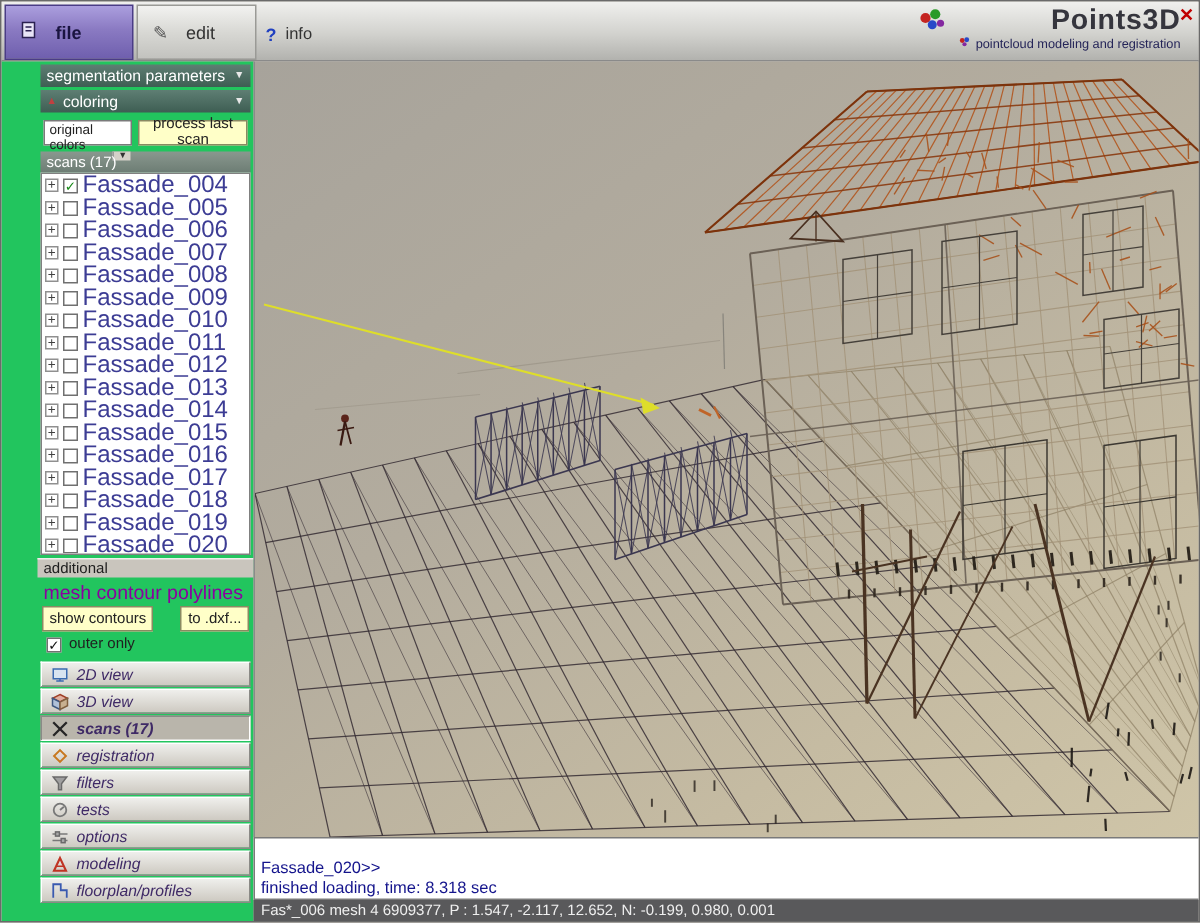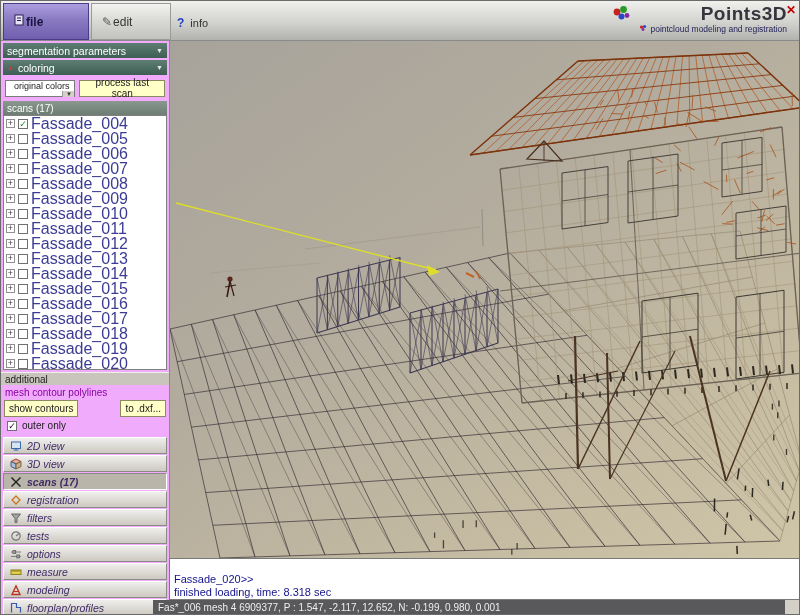--- a/index.html
+++ b/index.html
@@ -4,39 +4,39 @@
 <style>
   * { box-sizing: border-box; }
   html,body { margin:0; padding:0; }
   body { font-family:"Liberation Sans", sans-serif; background:#808080; }
   .app { position:relative; width:800px; height:615px; background:#d4d0c8; overflow:hidden; border:1px solid #6a6a6a; }
 
   
   .topbar { position:absolute; left:0; top:0; width:800px; height:40px;
             background:linear-gradient(180deg,#f0f0ee 0%,#d2d2ce 55%,#b2b2ae 100%);
             border-bottom:1px solid #8a8a8a; }
-  .tab { position:absolute; top:2px; height:37px; display:flex; align-items:center; gap:1px;
+  .tab { position:absolute; top:2px; height:37px; display:flex; align-items:center; gap:12px;
          padding:0 10px; font-size:12px; }
   .tab-file { left:2px; width:86px; background:linear-gradient(180deg,#ab9ede 0%,#8a7ac2 45%,#6f5fae 100%);
               border:1px solid #4a3c86; color:#1a1440; font-weight:bold; }
   .tab-edit { left:90px; width:80px; background:linear-gradient(180deg,#f2f2f0 0%,#d8d8d4 50%,#c2c2be 100%);
               border:1px solid #9a9a96; color:#333; }
   .info-group { position:absolute; left:176px; top:15px; display:flex; align-items:center; gap:6px;
                 font-size:11px; color:#333; }
   .qmark { color:#2040c0; font-weight:bold; font-size:12px; }
   .pencil { font-size:12px; color:#555; }
   .brand { position:absolute; right:14px; top:3px; display:flex; gap:6px; align-items:flex-start; }
   .brand-txt { text-align:right; }
   .brand-title { font-size:19px; font-weight:bold; color:#35353d; line-height:20px; letter-spacing:0.5px; }
   .brand-sub { font-size:8.5px; color:#242458; display:flex; align-items:center; gap:3px; }
   .close-x { position:absolute; right:3px; top:2px; color:#c00000; font-weight:bold; font-size:12px;
              width:14px; height:14px; text-align:center; cursor:default; }
 
   
-  .sidebar { position:absolute; left:0; top:40px; width:168px; height:575px; background:#f0abfc; }
+  .sidebar { position:absolute; left:0; top:40px; width:168px; height:575px; background:#22c55e;padding-left:24px; }
   .sec-hdr { height:15px; margin:2px 2px 0 2px; padding:0 4px; display:flex; align-items:center; gap:4px;
              background:linear-gradient(180deg,#5e7e73,#3e5e53); color:#fff; font-size:10.5px; }
   .hdr-arrow { margin-left:auto; font-size:7px; color:#e8e8e8; }
   .hdr-up { font-size:7px; color:#c04040; }
   .coloring-body { height:24px; margin:1px 2px 0 2px; display:flex; align-items:center; gap:4px; padding:0 2px; }
   .mini-select { width:72px; height:17px; background:#fff; border:1px solid #7a7a7a; display:flex;
                  align-items:center; font-size:9px; color:#222; padding-left:3px;flex-direction:column; }
   .dd-btn { margin-left:auto; width:12px; height:15px; background:#d4d0c8; border-left:1px solid #9a9a9a;
             font-size:6px; color:#333; display:flex; align-items:center; justify-content:center; }
   .btn-yellow { background:#ffffc8; border:1px solid #8a8a62; font-size:10px; color:#222;
@@ -46,38 +46,38 @@
   .scan-list { height:255px; margin:0 2px; background:#fff; border:1px solid #808080; overflow:hidden; }
   .scan-row { height:15px; display:flex; align-items:center; gap:3px; padding-left:2px; }
   .expander { width:9px; height:9px; border:1px solid #909090; background:#fff; font-size:9px;
               line-height:7px; text-align:center; color:#404040; flex:0 0 auto; }
   .cbox { width:10px; height:10px; border:1px solid #707070; background:#fff; font-size:9px;
           line-height:9px; text-align:center; color:#1a8a1a; flex:0 0 auto; }
   .cbox.black { color:#111; }
   .scan-label { font-size:16px; color:#3c3c94; white-space:nowrap; }
   .additional-band { height:13px; margin-top:2px; padding:0 4px; background:#c9c5bd;
                      border-top:1px solid #efefec; font-size:10px; color:#202020; display:flex; align-items:center; }
-  .contour-label { padding:2px 4px 0 4px; font-size:10px; color:#8a00a0; }
+  .contour-label { padding:2px 4px 0 4px; font-size:13px; color:#8a00a0; }
   .btn-row { display:flex; justify-content:space-between; align-items:center; padding:2px 3px 0 3px; }
   .outer-row { display:flex; align-items:center; gap:5px; padding:3px 6px 0 6px; font-size:10px; color:#202020; }
   .nav-stack { margin-top:6px;font-style:italic; }
   .nav-item { height:17px; margin:1px 2px 0 2px; display:flex; align-items:center; gap:5px; padding:0 5px;
               background:linear-gradient(180deg,#efefec,#cdc9c1); font-size:10.5px; color:#3f2a66;
               border:1px solid; border-color:#ffffff #8a8a86 #8a8a86 #ffffff; }
   .nav-item.active { background:#b9b5ab; border-color:#8a8a86 #ffffff #ffffff #8a8a86; font-weight:bold; }
   .nav-ic { width:13px; height:12px; display:flex; align-items:center; justify-content:center; flex:0 0 auto; }
 
   
   .viewport { position:absolute; left:168px; top:40px; width:632px; height:517px;
               background:linear-gradient(145deg,#a7a39b 0%,#b3ac9e 40%,#c5bba2 75%,#cfc5a8 100%);
               border-left:1px solid #8a8a8a; }
   .viewport svg { display:block; }
   .logbox { position:absolute; left:168px; top:557px; width:632px; height:42px; background:#ffffff;
             border:1px solid #7a7a7a; padding:14px 4px; font-size:11px; color:#14148c; line-height:13px; }
-  .statusbar { position:absolute; left:152px; top:599px; width:632px; height:16px; background:#59595b;
+  .statusbar { position:absolute; left:168px; top:599px; width:632px; height:16px; background:#59595b;
                color:#efefef; font-size:10px; padding:2px 5px; white-space:nowrap; overflow:hidden; }
 </style>
 </head>
 <body>
 
 <div class="app">
 
   <div class="topbar">
     <div class="tab tab-file">
       <span>
@@ -305,32 +305,20 @@
         <div class="nav-item">
           <span class="nav-ic">
             <svg width="12" height="12" viewBox="0 0 12 12">
               <line x1="1" y1="4" x2="11" y2="4" stroke="#787878"></line>
               <rect x="3" y="2.6" width="2.6" height="2.8" fill="#a8a8a8" stroke="#6a6a6a"></rect>
               <line x1="1" y1="8.4" x2="11" y2="8.4" stroke="#787878"></line>
               <rect x="6.8" y="7" width="2.6" height="2.8" fill="#a8a8a8" stroke="#6a6a6a"></rect>
             </svg>
           </span>
           <span>options</span>
-        </div>
-        <div class="nav-item">
-          <span class="nav-ic">
-            <svg width="12" height="12" viewBox="0 0 12 12">
-              <rect x="1" y="4" width="10" height="4.4" fill="#e6d44a" stroke="#8a7a1e"></rect>
-              <line x1="3" y1="4" x2="3" y2="6" stroke="#8a7a1e"></line>
-              <line x1="5" y1="4" x2="5" y2="6" stroke="#8a7a1e"></line>
-              <line x1="7" y1="4" x2="7" y2="6" stroke="#8a7a1e"></line>
-              <line x1="9" y1="4" x2="9" y2="6" stroke="#8a7a1e"></line>
-            </svg>
-          </span>
-          <span>measure</span>
         </div>
         <div class="nav-item">
           <span class="nav-ic">
             <svg width="12" height="12" viewBox="0 0 12 12">
               <polygon points="2,10.5 6,2 10,10.5" fill="none" stroke="#c03424" stroke-width="1.4"></polygon>
               <line x1="4" y1="7.5" x2="8" y2="7.5" stroke="#c03424"></line>
             </svg>
           </span>
           <span>modeling</span>
         </div>

